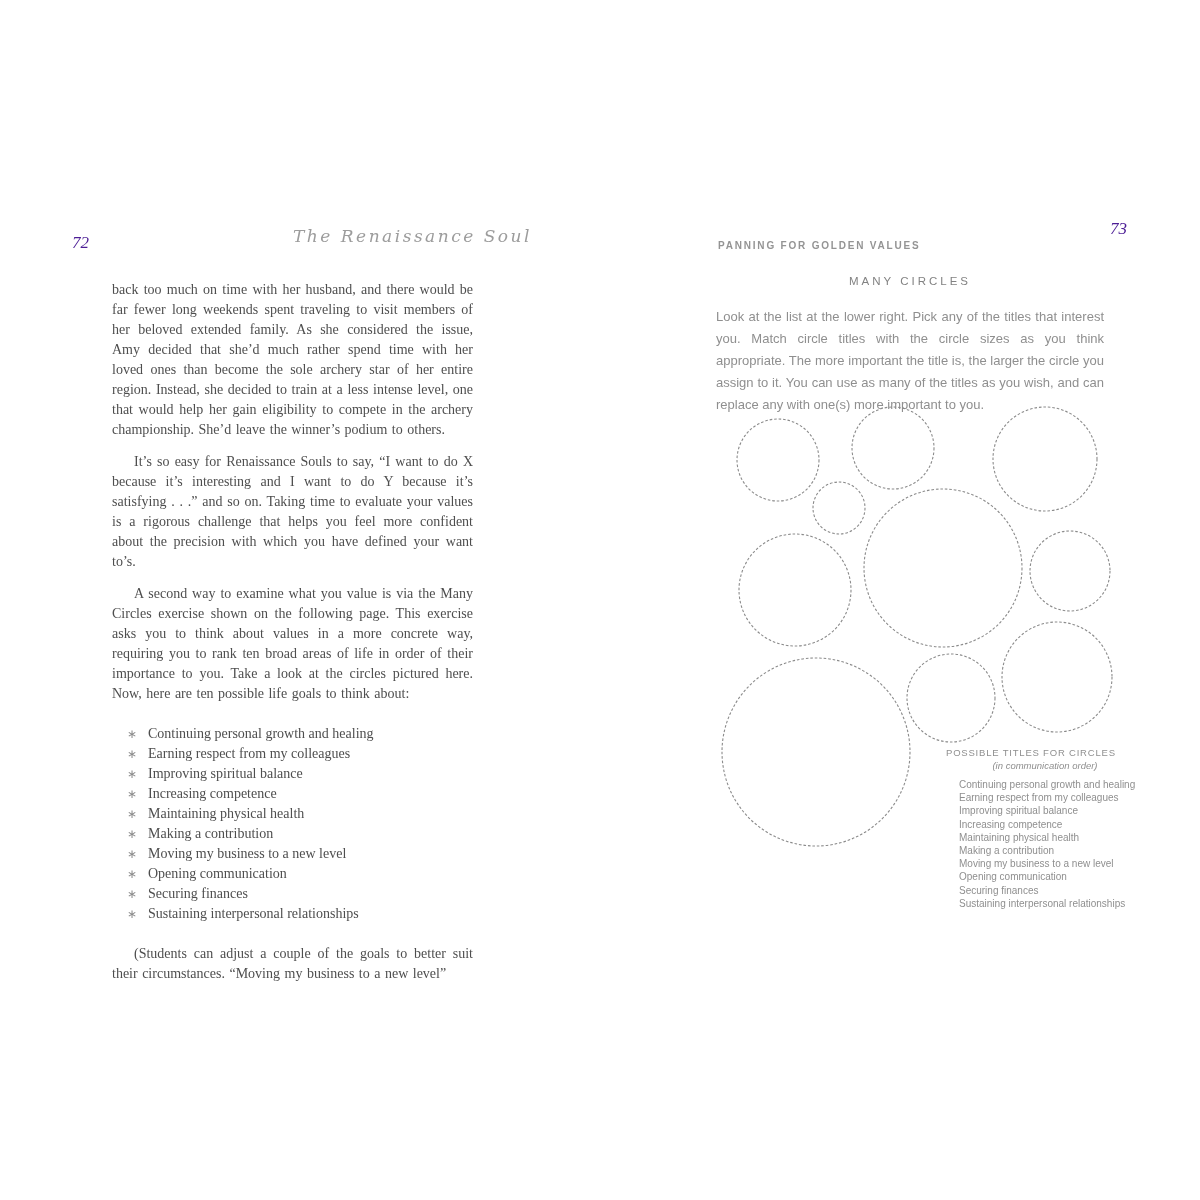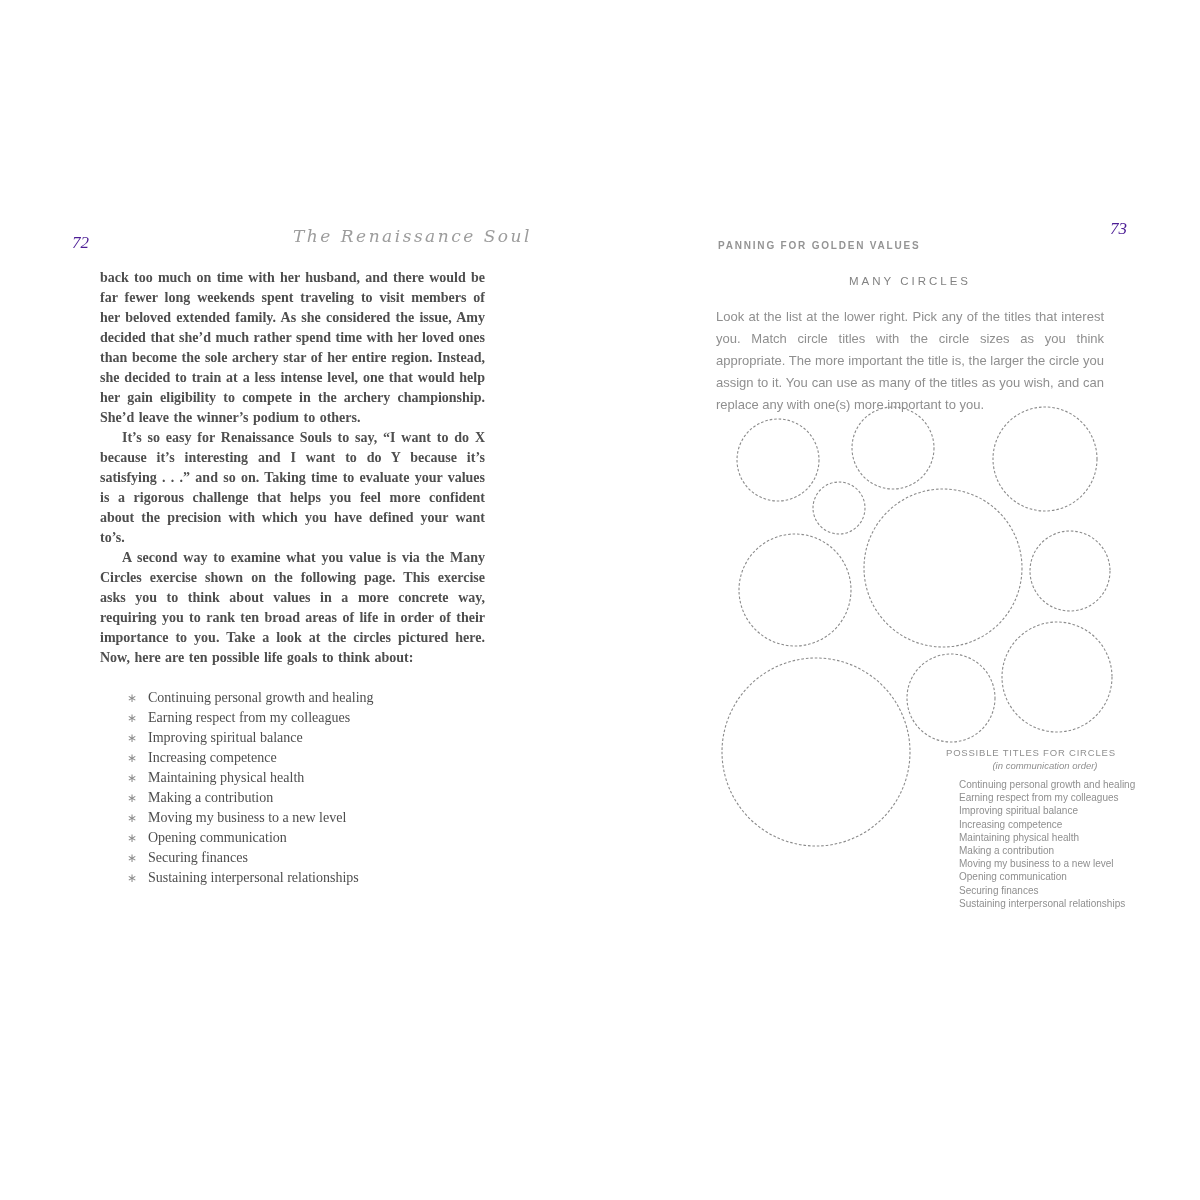--- a/index.html
+++ b/index.html
@@ -15,22 +15,22 @@
   .folio-right { left:1110px; top:219px;text-align:right; }
 
   .running-head-script {
     left:290px; top:226px; width:245px; text-align:center;
     font-style:italic; font-size:17px; letter-spacing:2.5px; color:#9c9c9c;
     font-family:"DejaVu Serif", serif; white-space:nowrap;
   }
 
   .left-body { left:100px; top:268px; width:385px; }
   .body-p {
-    margin:0; text-align:justify; font-size:14px; line-height:20px;
-    color:#4e4e4e; word-spacing:1px;font-weight:bold;
+    margin:12px; text-align:justify; font-size:14px; line-height:20px;
+    color:#4e4e4e; word-spacing:1px;
   }
   .body-p.indent { text-indent:22px; }
   .goals { margin:20px 0 0 0; padding:0 0 0 27px; list-style:none; }
   .goal {
     position:relative; padding-left:21px; font-size:14px; line-height:20px;
     color:#4e4e4e;
   }
   .goal::before {
     content:"\2217"; position:absolute; left:0; top:0;
     color:#8a8a8a; font-size:12px;
@@ -85,20 +85,21 @@
         <li class="goal">Improving spiritual balance</li>
         <li class="goal">Increasing competence</li>
         <li class="goal">Maintaining physical health</li>
         <li class="goal">Making a contribution</li>
         <li class="goal">Moving my business to a new level</li>
         <li class="goal">Opening communication</li>
         <li class="goal">Securing finances</li>
         <li class="goal">Sustaining interpersonal relationships</li>
       </ul>
 
+    <p class="body-p indent closing">(Students can adjust a couple of the goals to better suit their circumstances. “Moving my business to a new level”</p>
   </div>
 
   <div class="abs running-head-right sans">PANNING FOR GOLDEN VALUES</div>
 
   <span class="abs folio folio-right">73</span>
 
   <h2 class="abs section-title sans">MANY CIRCLES</h2>
 
   <p class="abs intro sans">Look at the list at the lower right. Pick any of the titles that interest you. Match circle titles with the circle sizes as you think appropriate. The more important the title is, the larger the circle you assign to it. You can use as many of the titles as you wish, and can replace any with one(s) more important to you.</p>
 

